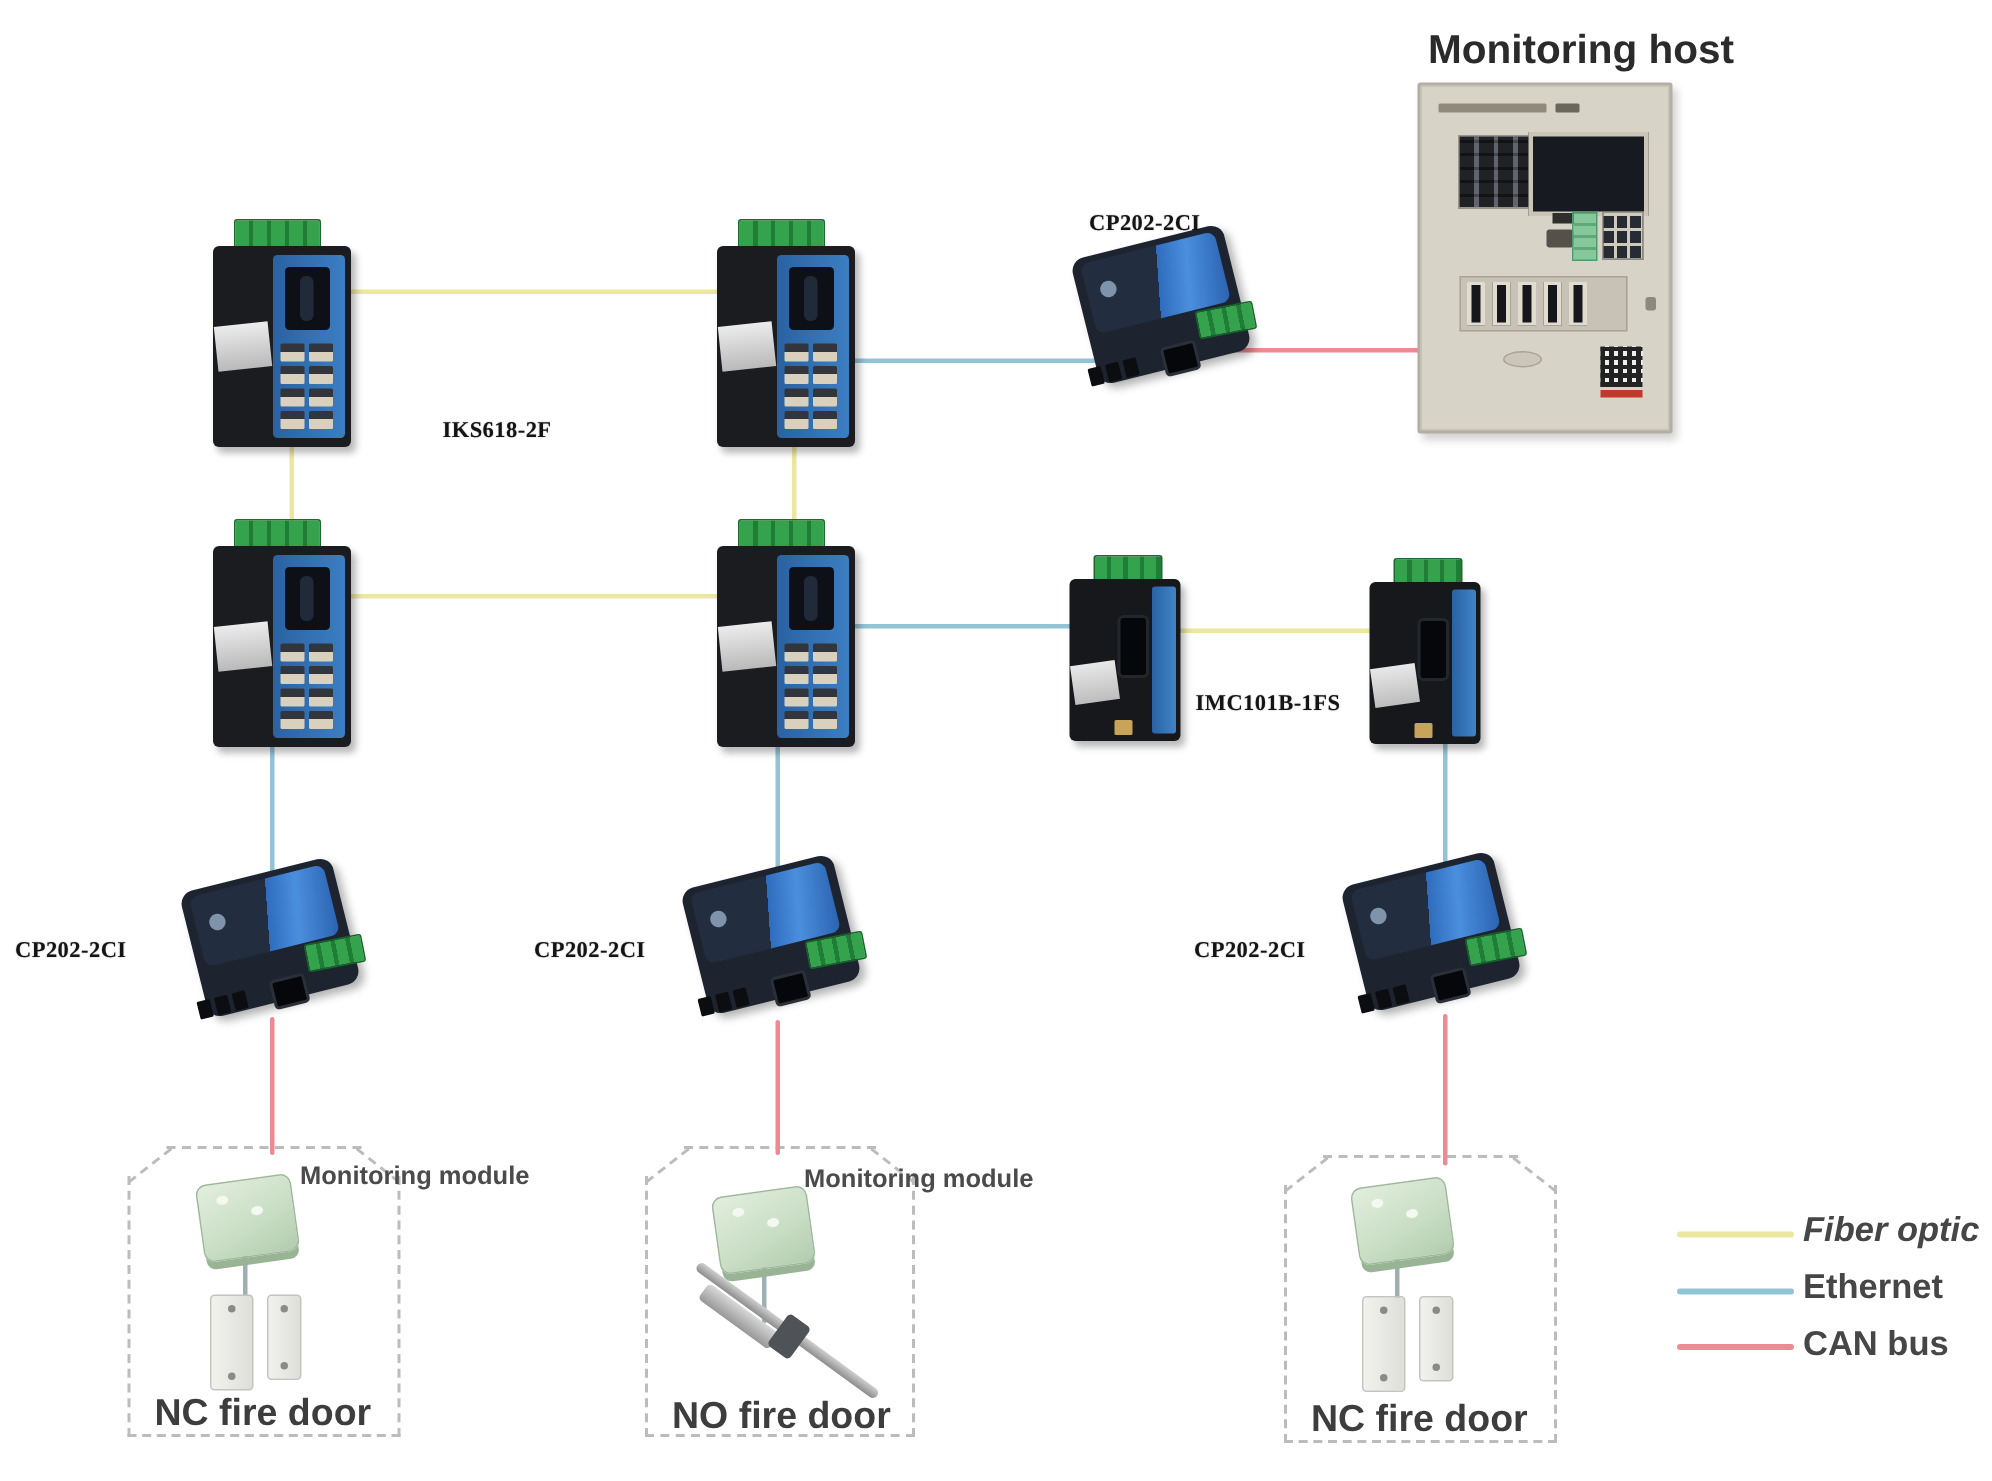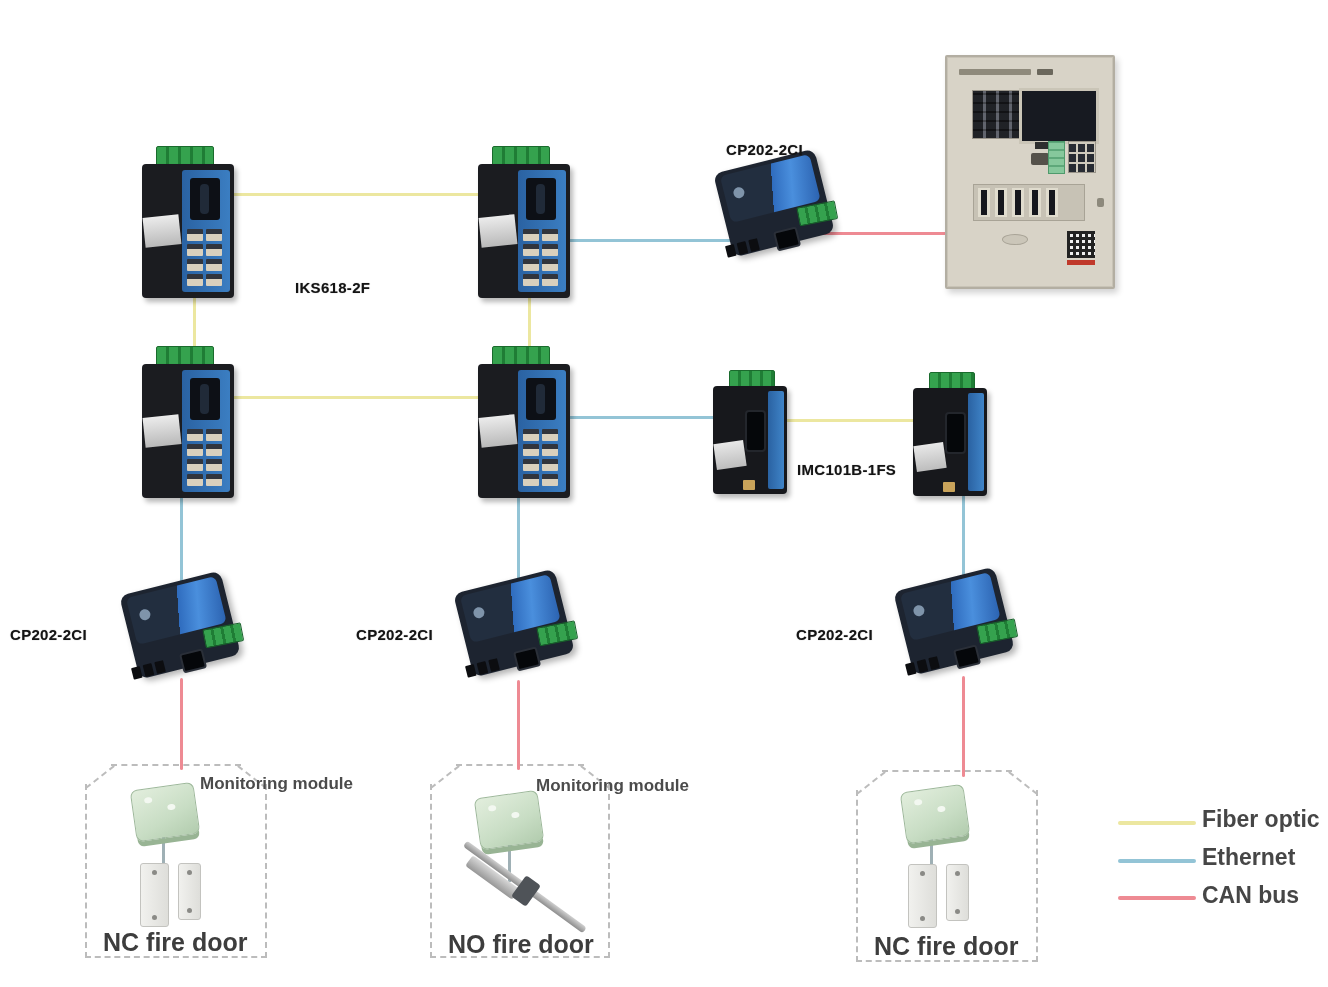--- a/index.html
+++ b/index.html
@@ -104,21 +104,21 @@
   .ct::before{top:6px;} .ct::after{bottom:6px;}
   .ct-a{width:27px;height:62px;} .ct-b{width:21px;height:55px;}
   .closer{position:absolute;width:150px;height:112px;z-index:3;}
   .cl-rod{position:absolute;left:10px;top:10px;width:148px;height:7px;border-radius:4px;transform:rotate(36deg);
           transform-origin:left center;background:linear-gradient(#cfcfcf,#8d8d8d);}
   .cl-rod2{position:absolute;left:14px;top:24px;width:58px;height:13px;border-radius:3px;transform:rotate(36deg);
            transform-origin:left center;background:linear-gradient(#d8d8d8,#979797);}
   .cl-hub{position:absolute;left:62px;top:48px;width:18px;height:26px;background:#4f5358;border-radius:3px;transform:rotate(36deg);}
 
   
-  .model{position:absolute;z-index:4;font-family:Liberation Sans, sans-serif;font-weight:700;font-size:15px;
+  .model{position:absolute;z-index:4;font-family:Liberation Serif, serif;font-weight:700;font-size:15px;
          color:#141414;letter-spacing:.3px;text-shadow:0 0 1px rgba(20,20,20,.4);}
   .module-label{position:absolute;z-index:4;font:700 17px "Liberation Sans",sans-serif;color:#4b4b4b;}
   .door-label{position:absolute;z-index:4;font:700 25px "Liberation Sans",sans-serif;color:#3d3d3d;}
   .host-label{position:absolute;z-index:4;font:700 27px "Liberation Sans",sans-serif;color:#2b2b2b;}
   .legend-label{position:absolute;z-index:4;font:600 23px "Liberation Sans",sans-serif;color:#464646;}
   .legend-line{position:absolute;z-index:4;width:78px;height:4px;border-radius:2px;}
 </style>
 </head>
 <body>
 
@@ -361,34 +361,35 @@
   <div class="module" style="left:903px;top:788px;">
     <div class="hole1"></div>
       <div class="hole2"></div>
   </div>
   <div class="wire" style="left:930px;top:832px;height:36px;"></div>
   <div class="contact" style="left:908px;top:864px;">
     <div class="ct ct-a"></div>
     <div class="ct ct-b"></div>
   </div>
 
+  <div class="host-label" style="left:952px;top:18px;">Monitoring host</div>
   <div class="model" style="left:295px;top:279px;text-align:center;">IKS618-2F</div>
   <div class="model" style="left:726px;top:141px;">CP202-2CI</div>
   <div class="model" style="left:797px;top:461px;">IMC101B-1FS</div>
   <div class="model" style="left:10px;top:626px;">CP202-2CI</div>
   <div class="model" style="left:356px;top:626px;">CP202-2CI</div>
   <div class="model" style="left:796px;top:626px;">CP202-2CI</div>
 
   <div class="module-label" style="left:200px;top:774px;">Monitoring module</div>
   <div class="module-label" style="left:536px;top:776px;">Monitoring  module</div>
 
   <div class="door-label" style="left:103px;top:928px;">NC fire door</div>
   <div class="door-label" style="left:448px;top:930px;">NO fire door</div>
   <div class="door-label" style="left:874px;top:932px;">NC fire door</div>
 
   <div class="legend-line fiber" style="left:1118px;top:821px;"></div>
-  <div class="legend-label" style="left:1202px;top:806px;">Fiber optic</div>
+  <div class="legend-label" style="left:1202px;top:806px;font-style:italic;">Fiber optic</div>
   <div class="legend-line eth" style="left:1118px;top:859px;"></div>
   <div class="legend-label" style="left:1202px;top:844px;">Ethernet</div>
   <div class="legend-line can" style="left:1118px;top:896px;"></div>
   <div class="legend-label" style="left:1202px;top:882px;">CAN bus</div>
 
 </div>
 
 </body></html>

